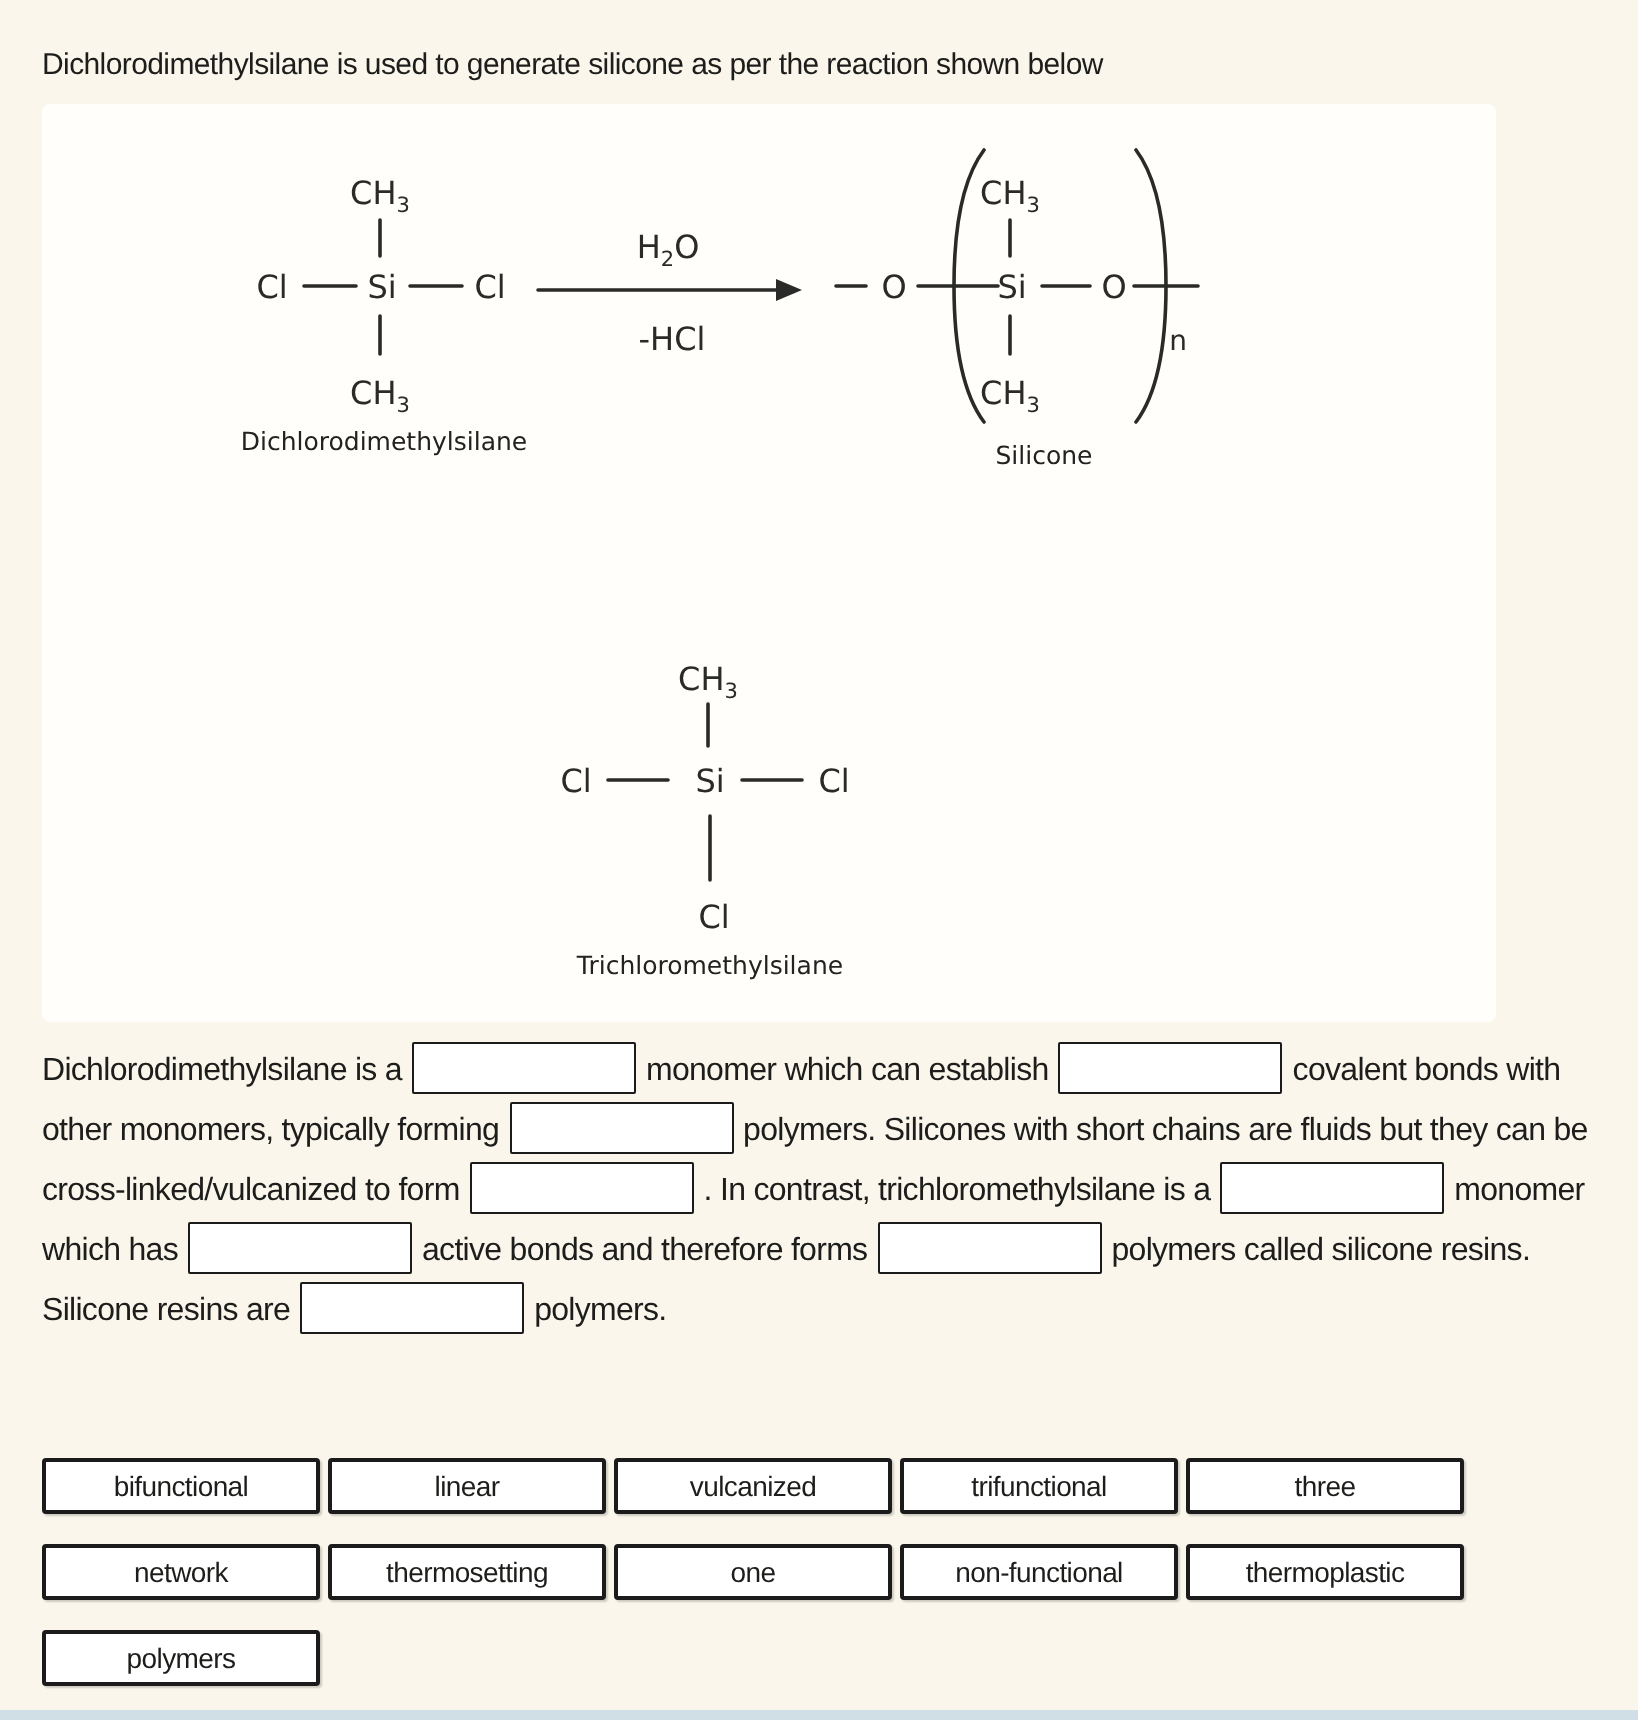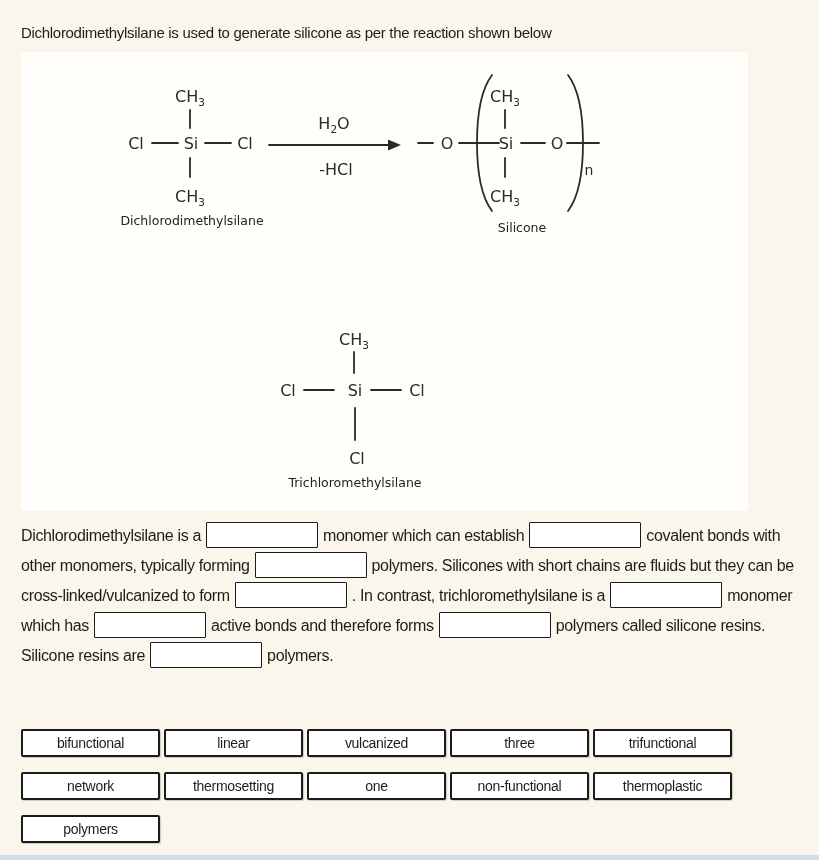--- a/index.html
+++ b/index.html
@@ -136,22 +136,22 @@
       </g>
     </svg>
   </div>
 
   <div class="question"><span>Dichlorodimethylsilane is a</span><span class="blank"></span><span>monomer which can establish</span><span class="blank"></span><span>covalent bonds with other monomers, typically forming</span><span class="blank"></span><span>polymers. Silicones with short chains are fluids but they can be cross-linked/vulcanized to form</span><span class="blank"></span><span>. In contrast, trichloromethylsilane is a</span><span class="blank"></span><span>monomer which has</span><span class="blank"></span><span>active bonds and therefore forms</span><span class="blank"></span><span>polymers called silicone resins. Silicone resins are</span><span class="blank"></span><span>polymers.</span></div>
 
   <div class="options">
     <div class="chip">bifunctional</div>
     <div class="chip">linear</div>
     <div class="chip">vulcanized</div>
+    <div class="chip">trifunctional</div>
     <div class="chip">three</div>
-    <div class="chip">trifunctional</div>
     <div class="chip">network</div>
     <div class="chip">thermosetting</div>
     <div class="chip">one</div>
     <div class="chip">non-functional</div>
     <div class="chip">thermoplastic</div>
     <div class="chip">polymers</div>
   </div>
 
 </div>
 

